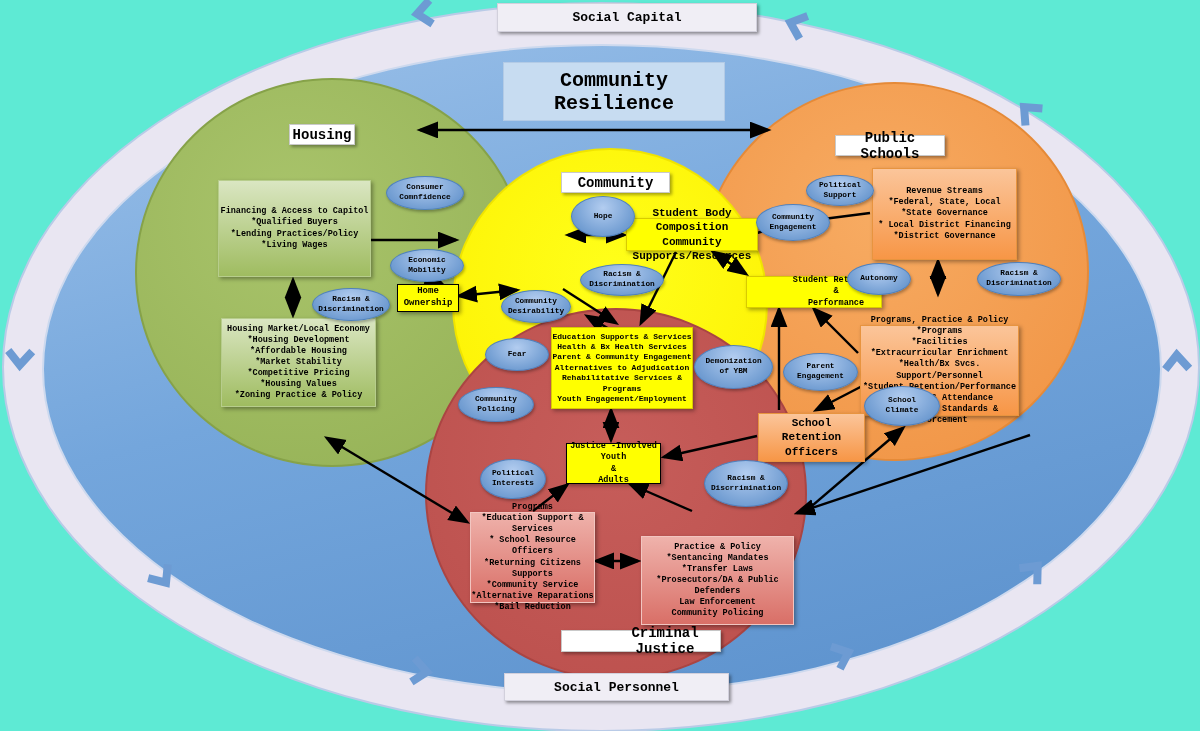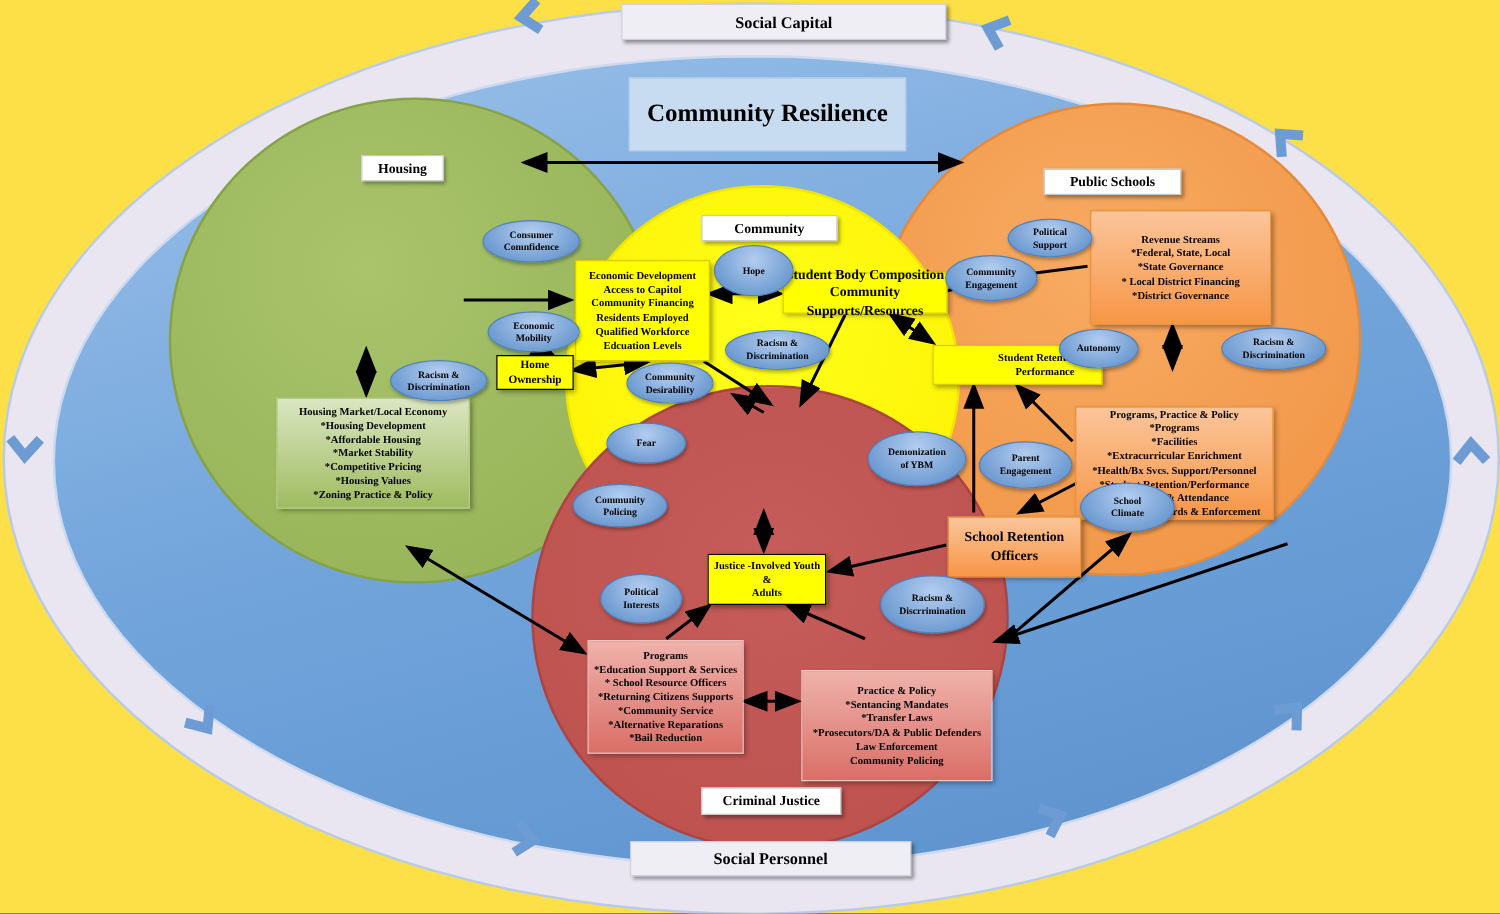--- a/index.html
+++ b/index.html
@@ -1,17 +1,17 @@
 <!DOCTYPE html>
 <html><head>
 <meta charset="utf-8">
 <style>
   html,body{margin:0;padding:0;background:#000;}
-  #stage{position:relative;width:1200px;height:731px;background:#fde047;overflow:hidden;
-         font-family:Liberation Serif, serif;}
+  #stage{position:relative;width:1200px;height:731px;background:#5eead4;overflow:hidden;
+         font-family:Liberation Mono, monospace;}
   .abs{position:absolute;}
   .multiline{white-space:pre-line;}
 
   
   #ring{left:2px;top:2px;width:1194px;height:726px;border-radius:50%;
         background:#e9e6f2;border:2px solid #b9cbe7;z-index:0;}
   #inner-blue{left:42px;top:44px;width:1116px;height:646px;border-radius:50%;
         background:linear-gradient(165deg,#9cc1e9 0%,#74a6dc 45%,#5a90cc 100%);
         border:2px solid #cdd9ee;z-index:1;}
 
@@ -35,21 +35,21 @@
   .box{font-size:8.5px;line-height:1.3;box-shadow:2px 2px 4px rgba(0,0,0,.35);}
   .green-box{background:linear-gradient(#dae6c2,#9fbc60);border:1px solid #b7cd8c;}
   .orange-box{background:linear-gradient(#fbc append59a,#f79646);}
   .orange-box{background:linear-gradient(#fbc59a,#f79646);border:1px solid #e8943f;}
   .red-box{background:linear-gradient(#efb2ab,#d96f67);border:1px solid #f2c5c0;}
   .yellow-box{background:#ffff00;border:1px solid #d9cb00;}
   .black-border{border:1.5px solid #000;}
   .ellipse{border-radius:50%;font-size:7.8px;line-height:1.25;
         background:radial-gradient(ellipse at 50% 28%,#b3cdf0,#6d9ad0 75%);
         border:1.5px solid #4f81bd;box-shadow:1px 2px 3px rgba(0,0,0,.3);}
-  .label{background:#fff;border:1px solid #c9c9c9;font-size:11px;
+  .label{background:#fff;border:1px solid #c9c9c9;font-size:14px;
         box-shadow:2px 2px 3px rgba(0,0,0,.35);}
   .banner{background:#f0eef5;border:1px solid #d2d0dc;font-size:13px;
         box-shadow:2px 2px 3px rgba(0,0,0,.4);}
 
   
   #box-financing{left:218px;top:180px;width:151px;height:95px;}
   #box-housing-market{left:221px;top:318px;width:153px;height:87px;}
   #box-home-ownership{left:397px;top:284px;width:60px;height:26px;font-size:9px;}
   #box-econ-dev{left:460px;top:208px;width:106px;height:79px;}
   #box-student-body{left:626px;top:218px;width:130px;height:31px;font-size:11px;}
@@ -78,21 +78,21 @@
   #el-racism-schools{left:977px;top:262px;width:82px;height:32px;}
   #el-parent-engagement{left:783px;top:353px;width:73px;height:36px;}
   #el-school-climate{left:864px;top:386px;width:74px;height:38px;}
   #el-political-interests{left:480px;top:459px;width:64px;height:38px;}
   #el-racism-cj{left:704px;top:460px;width:82px;height:45px;}
 
   
   #lbl-housing{left:289px;top:124px;width:64px;height:19px;}
   #lbl-community{left:561px;top:172px;width:107px;height:19px;}
   #lbl-public-schools{left:835px;top:135px;width:108px;height:19px;}
-  #lbl-criminal-justice{left:561px;top:630px;width:110px;height:20px;}
+  #lbl-criminal-justice{left:561px;top:630px;width:110px;height:20px;padding-left:48px;}
   #ban-social-capital{left:497px;top:3px;width:258px;height:27px;}
   #ban-social-cohesion{left:504px;top:673px;width:223px;height:26px;}
   #ban-resilience{left:503px;top:62px;width:220px;height:57px;font-size:20px;
         background:#c7dcf1;border:1px solid #b3cbe6;box-shadow:none;}
 </style>
 </head>
 <body>
 
 <div id="stage">
 
@@ -168,38 +168,42 @@
   </svg>
 
   <div id="ban-social-capital" class="abs node banner multiline">Social Capital</div>
   <div id="ban-resilience" class="abs node banner multiline">Community Resilience</div>
   <div id="ban-social-cohesion" class="abs node banner multiline">Social Personnel</div>
   <div id="lbl-housing" class="abs node label multiline">Housing</div>
   <div id="lbl-community" class="abs node label multiline">Community</div>
   <div id="lbl-public-schools" class="abs node label multiline">Public Schools</div>
   <div id="lbl-criminal-justice" class="abs node label multiline">Criminal Justice</div>
 
+  <div id="box-financing" class="abs node box green-box multiline">Financing &amp; Access to Capitol
+*Qualified Buyers
+*Lending Practices/Policy
+*Living Wages</div>
   <div id="box-housing-market" class="abs node box green-box multiline">Housing Market/Local Economy
 *Housing Development
 *Affordable Housing
 *Market Stability
 *Competitive Pricing
 *Housing Values
 *Zoning Practice &amp; Policy</div>
   <div id="box-home-ownership" class="abs node box yellow-box black-border multiline">Home
 Ownership</div>
 
-  <div id="box-econ-dev" class="abs node box yellow-box multiline">Economic Development
-Access to Capitol
-Community Financing
-Residents Employed
-Qualified Workforce
-Edcuation Levels</div>
   <div id="box-student-body" class="abs node box yellow-box multiline">Student Body Composition
 Community Supports/Resources</div>
+  <div id="box-educ-supports" class="abs node box yellow-box multiline">Education Supports &amp; Services
+Health &amp; Bx Health Services
+Parent &amp; Community Engagement
+Alternatives to Adjudication
+Rehabilitative Services &amp; Programs
+Youth Engagement/Employment</div>
   <div id="box-student-retention" class="abs node box yellow-box multiline">Student Retention &amp;
 Performance</div>
   <div id="box-justice-involved" class="abs node box yellow-box black-border multiline">Justice -Involved Youth
 &amp;
 Adults</div>
 
   <div id="box-revenue" class="abs node box orange-box multiline">Revenue Streams
 *Federal, State, Local
 *State Governance
 * Local District Financing

